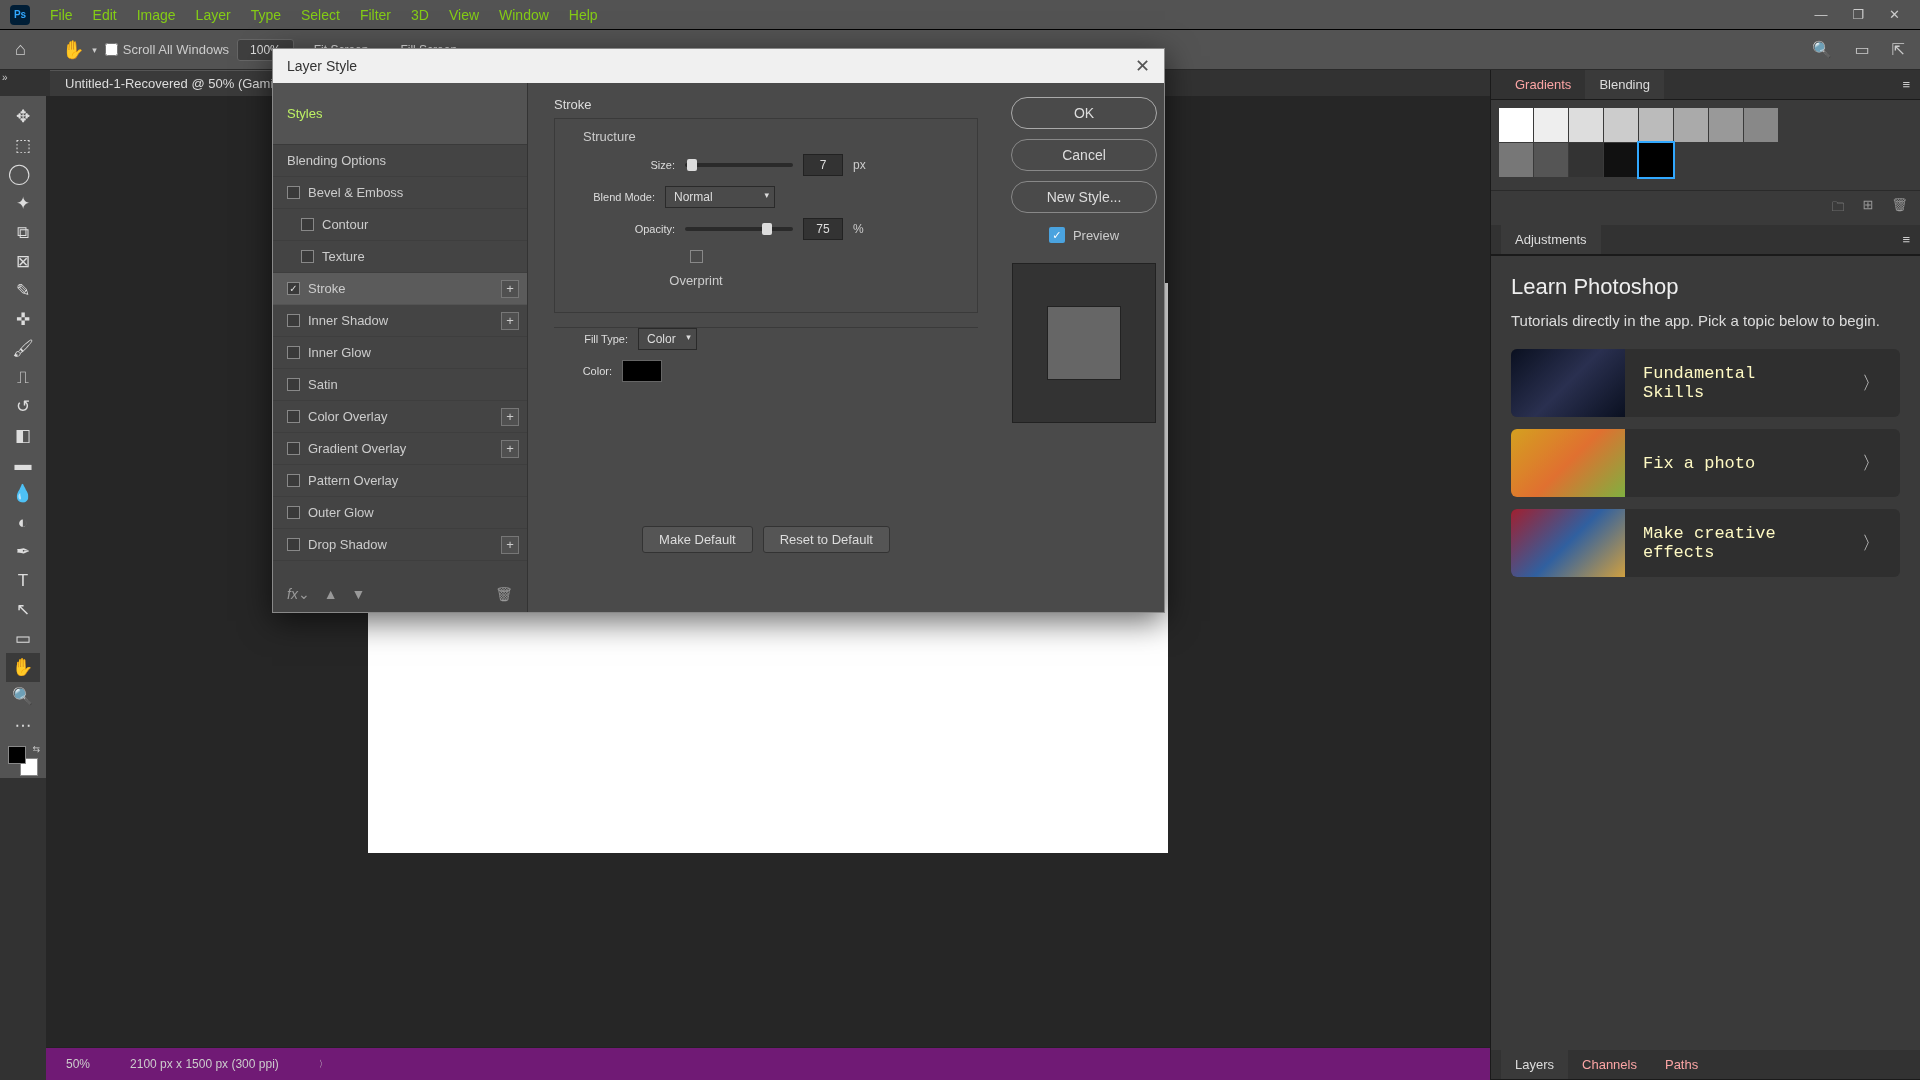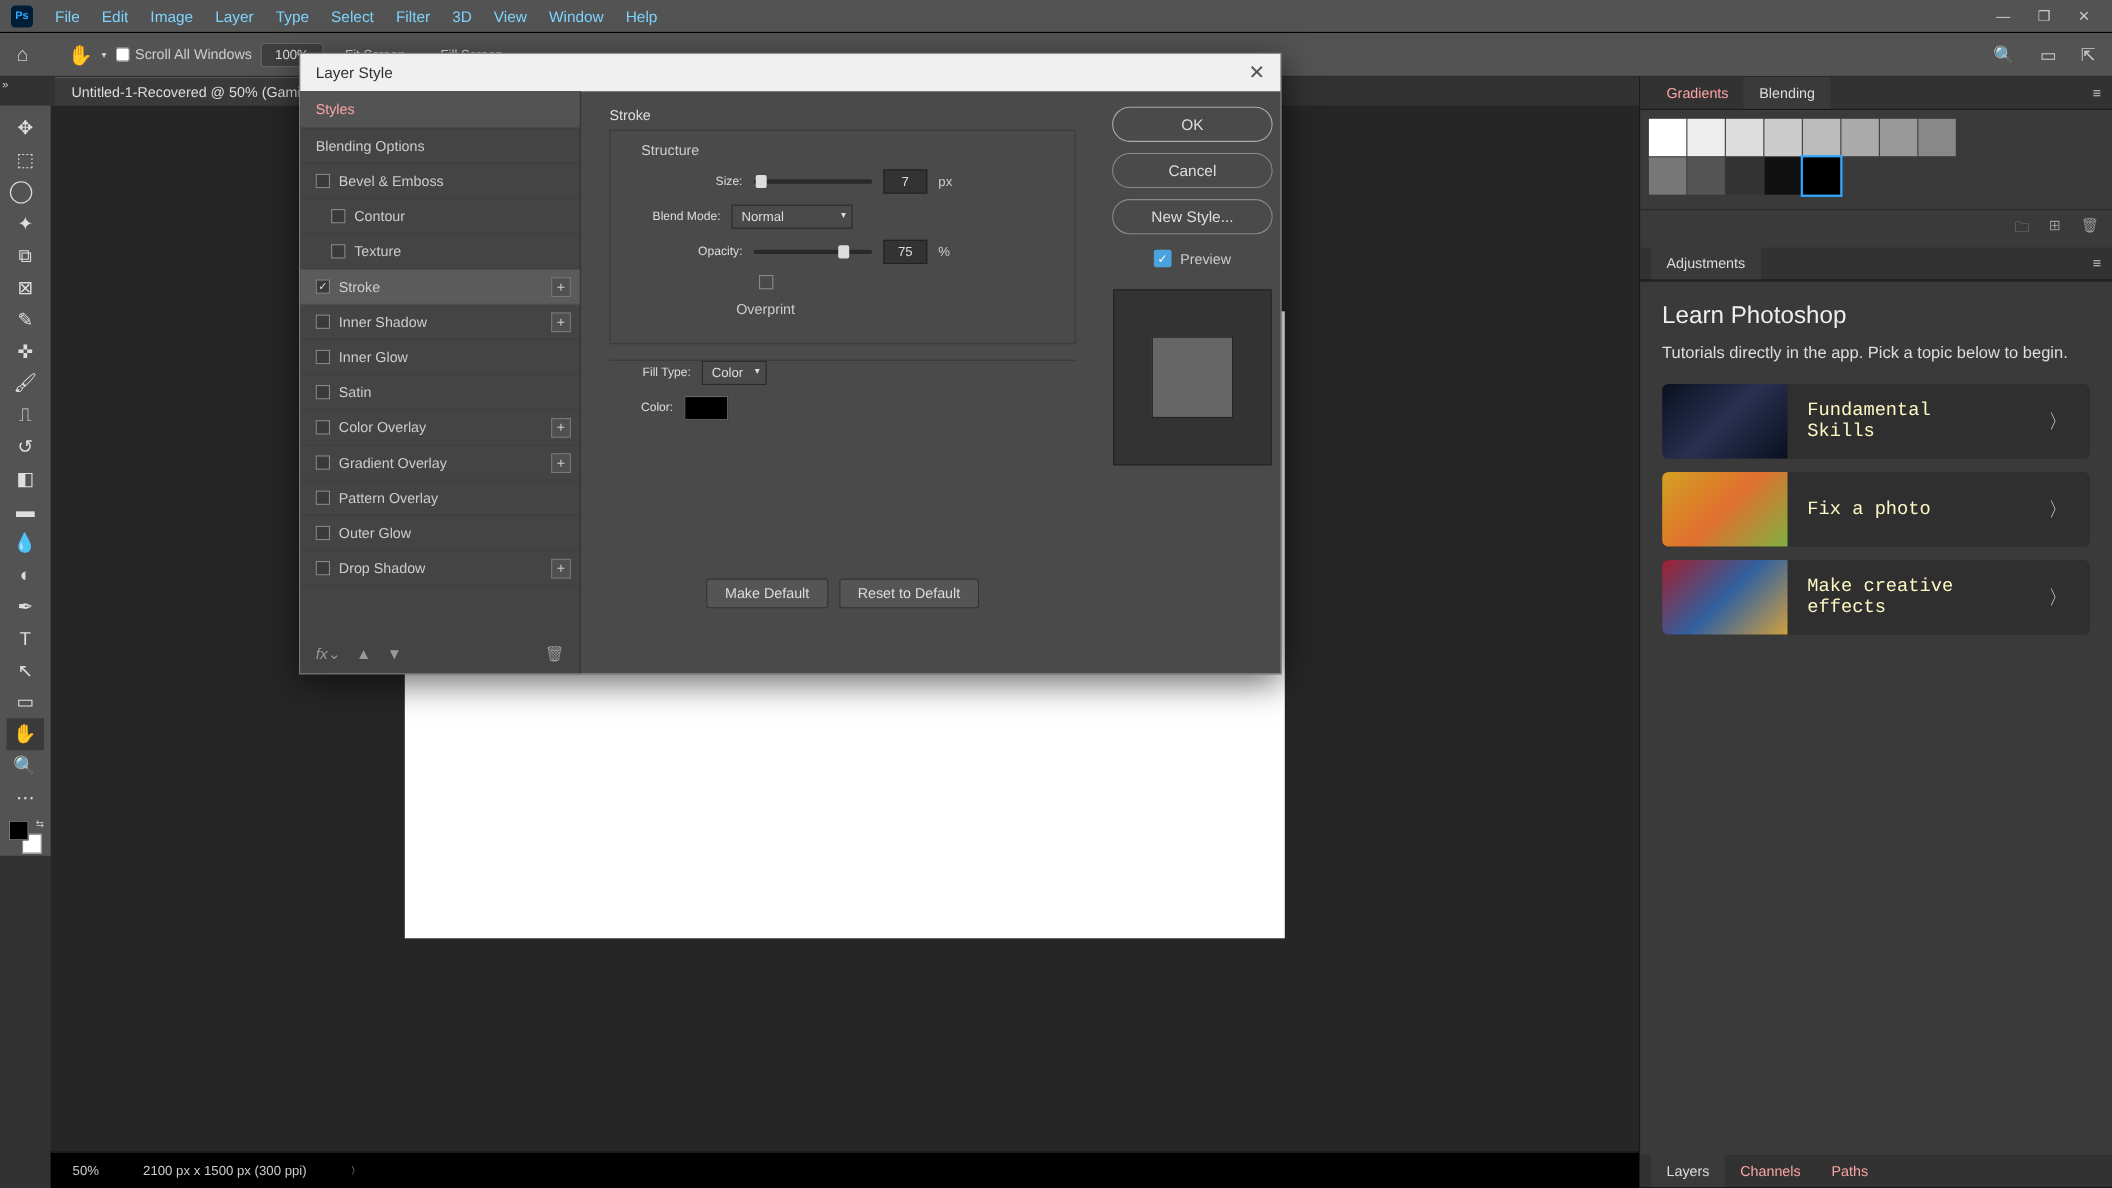--- a/index.html
+++ b/index.html
@@ -1,21 +1,21 @@
 <!DOCTYPE html>
 <html><head>
 <meta charset="utf-8">
 <style>
 * { box-sizing: border-box; margin: 0; padding: 0; font-family: 'Segoe UI', Tahoma, sans-serif; user-select: none; }
 body { background: #323232; width: 1920px; height: 1080px; overflow: hidden; color: #ccc; font-size: 13px; position: relative; }
 
 
 .menubar { height: 30px; background: #535353; display: flex; align-items: center; padding: 0 10px; border-bottom: 1px solid #000; }
 .menubar .logo { width: 20px; height: 20px; background: #001e36; border-radius: 4px; margin-right: 10px; display:flex; align-items:center; justify-content:center; color:#31a8ff; font-size:10px; font-weight:bold; }
-.menubar .mitem { padding: 0 10px; color: #7dd3fc; font-size: 14px; cursor: pointer; }
+.menubar .mitem { padding: 0 10px; color: #84cc16; font-size: 14px; cursor: pointer; }
 .menubar .winctrls { margin-left: auto; display: flex; gap: 25px; padding-right:10px;}
 .menubar .winctrls span { cursor: pointer; font-size:13px; color:#ccc;}
 
 
 .optionsbar { height: 40px; background: #535353; display: flex; align-items: center; padding: 0 15px; border-bottom: 1px solid #2a2a2a; gap: 8px; }
 .tool-ic { font-size:18px; }
 .opt-btn { background: #3f3f3f; border: 1px solid #666; padding: 3px 12px; border-radius: 3px; font-size: 12px; color: #ddd; cursor:pointer;}
 .opt-btn.plain { background:transparent; border:none; }
 .opt-check { display: flex; align-items: center; gap: 5px; font-size: 13px; }
 .opt-check input { width: 13px; height: 13px; }
@@ -32,21 +32,21 @@
 .tool-swatches .fg{position:absolute; width:18px;height:18px;background:#000;border:1px solid #888; left:2px; top:2px;}
 .tool-swatches .bg{position:absolute; width:18px;height:18px;background:#fff;border:1px solid #888; right:2px; bottom:2px;}
 .tool-swatches .swap{position:absolute; right:0; top:0; font-size:9px;}
 
 
 .canvas-area { position: absolute; left: 46px; top: 96px; right: 430px; bottom: 30px; background: #262626; display:flex; align-items:center; justify-content:center; overflow:hidden;}
 .canvas { background: #fff; width: 800px; height: 570px; position:relative; margin-top:-10px;}
 .canvas .script-text { position:absolute; left:75px; top:210px; font-family: 'Brush Script MT', cursive; font-size: 120px; font-weight: bold; font-style: italic; color: #2860c4; -webkit-text-stroke: 1px #1a4a9a;}
 
 
-.statusbar { position: absolute; left:46px; bottom: 0; right: 430px; height: 24px; background: #000000; display: flex; align-items: center; padding: 16px 20px; gap: 40px; font-size: 12px; color: #ccc; border-top:1px solid #222;}
+.statusbar { position: absolute; left:46px; bottom: 0; right: 430px; height: 24px; background: #701a75; display: flex; align-items: center; padding: 16px 20px; gap: 40px; font-size: 12px; color: #ccc; border-top:1px solid #222;}
 .statusbar .chev { font-size:9px;}
 
 
 .right-col { position: absolute; right: 0; top: 70px; width: 430px; bottom:0; background: #3a3a3a; border-left:1px solid #1a1a1a;}
 .panel-tabs { display:flex; background:#323232; border-bottom:1px solid #1a1a1a; padding-left:10px;}
 .panel-tab { padding:7px 14px; font-size:13px; color:#fca5a5; cursor:pointer;}
 .panel-tab.active { background:#3a3a3a; color:#ddd;}
 .panel-menu { margin-left:auto; padding:7px 10px; cursor:pointer;}
 .color-grid { padding:8px; min-height:90px;}
 .gray-row { display:flex; gap:1px; margin-bottom:1px;}
@@ -64,21 +64,21 @@
 .learn-card .lbl { flex:1; padding:0 18px; font-size:17px; color:#fef9c3;font-family:Liberation Mono, monospace;}
 .learn-card .arr { padding:0 20px; font-size:18px; color:#ccc;}
 .bottom-tabs{ position:absolute; bottom:0; left:0; right:0;}
 
 
 .dialog { position: absolute; left: 272px; top: 48px; width: 893px; height: 565px; background: #4a4a4a; border: 1px solid #888; box-shadow: 0 8px 30px rgba(0,0,0,0.6); z-index: 100; }
 .dialog-titlebar { height: 34px; background: #f0f0f0; display: flex; align-items: center; padding: 0 14px; color: #333; font-size: 14px; }
 .dialog-titlebar .close { margin-left: auto; font-size: 18px; color: #555; cursor: pointer; font-weight:300;}
 .dialog-body { display: flex; height: calc(100% - 34px); }
 .styles-list { width: 255px; border-right: 1px solid #333; display: flex; flex-direction: column; background:#444;}
-.style-header { padding: 9px 14px; background: #535353; font-size: 13px; color: #fca5a5; border-bottom:1px solid #3a3a3a;}
+.style-header { padding: 23px 14px; background: #535353; font-size: 13px; color: #bef264; border-bottom:1px solid #3a3a3a;}
 .style-row { padding: 8px 14px; display: flex; align-items: center; gap: 8px; font-size: 13px; cursor: pointer; position:relative; border-bottom:1px solid rgba(0,0,0,0.08);}
 .style-row.sub { padding-left: 28px; }
 .style-row.sel { background: #5b5b5b; }
 .style-row .cb { width: 13px; height: 13px; border: 1px solid #888; background: #3a3a3a; display:inline-flex; align-items:center; justify-content:center;}
 .style-row .cb.checked::after{content:'✓'; font-size:10px; color:#ddd;}
 .style-row .plus { position:absolute; right:8px; width:18px; height:18px; border:1px solid #777; display:flex; align-items:center; justify-content:center; font-size:13px; background:#505050;}
 .styles-footer { margin-top: auto; display: flex; gap: 14px; padding: 10px 14px; align-items: center; color:#999; font-style:italic;}
 .styles-footer .ico{ cursor:pointer; font-size:14px; font-style:normal;}
 .styles-footer .trash { margin-left:auto;}
 .settings-col { flex: 1; padding: 14px 26px; position:relative;}

